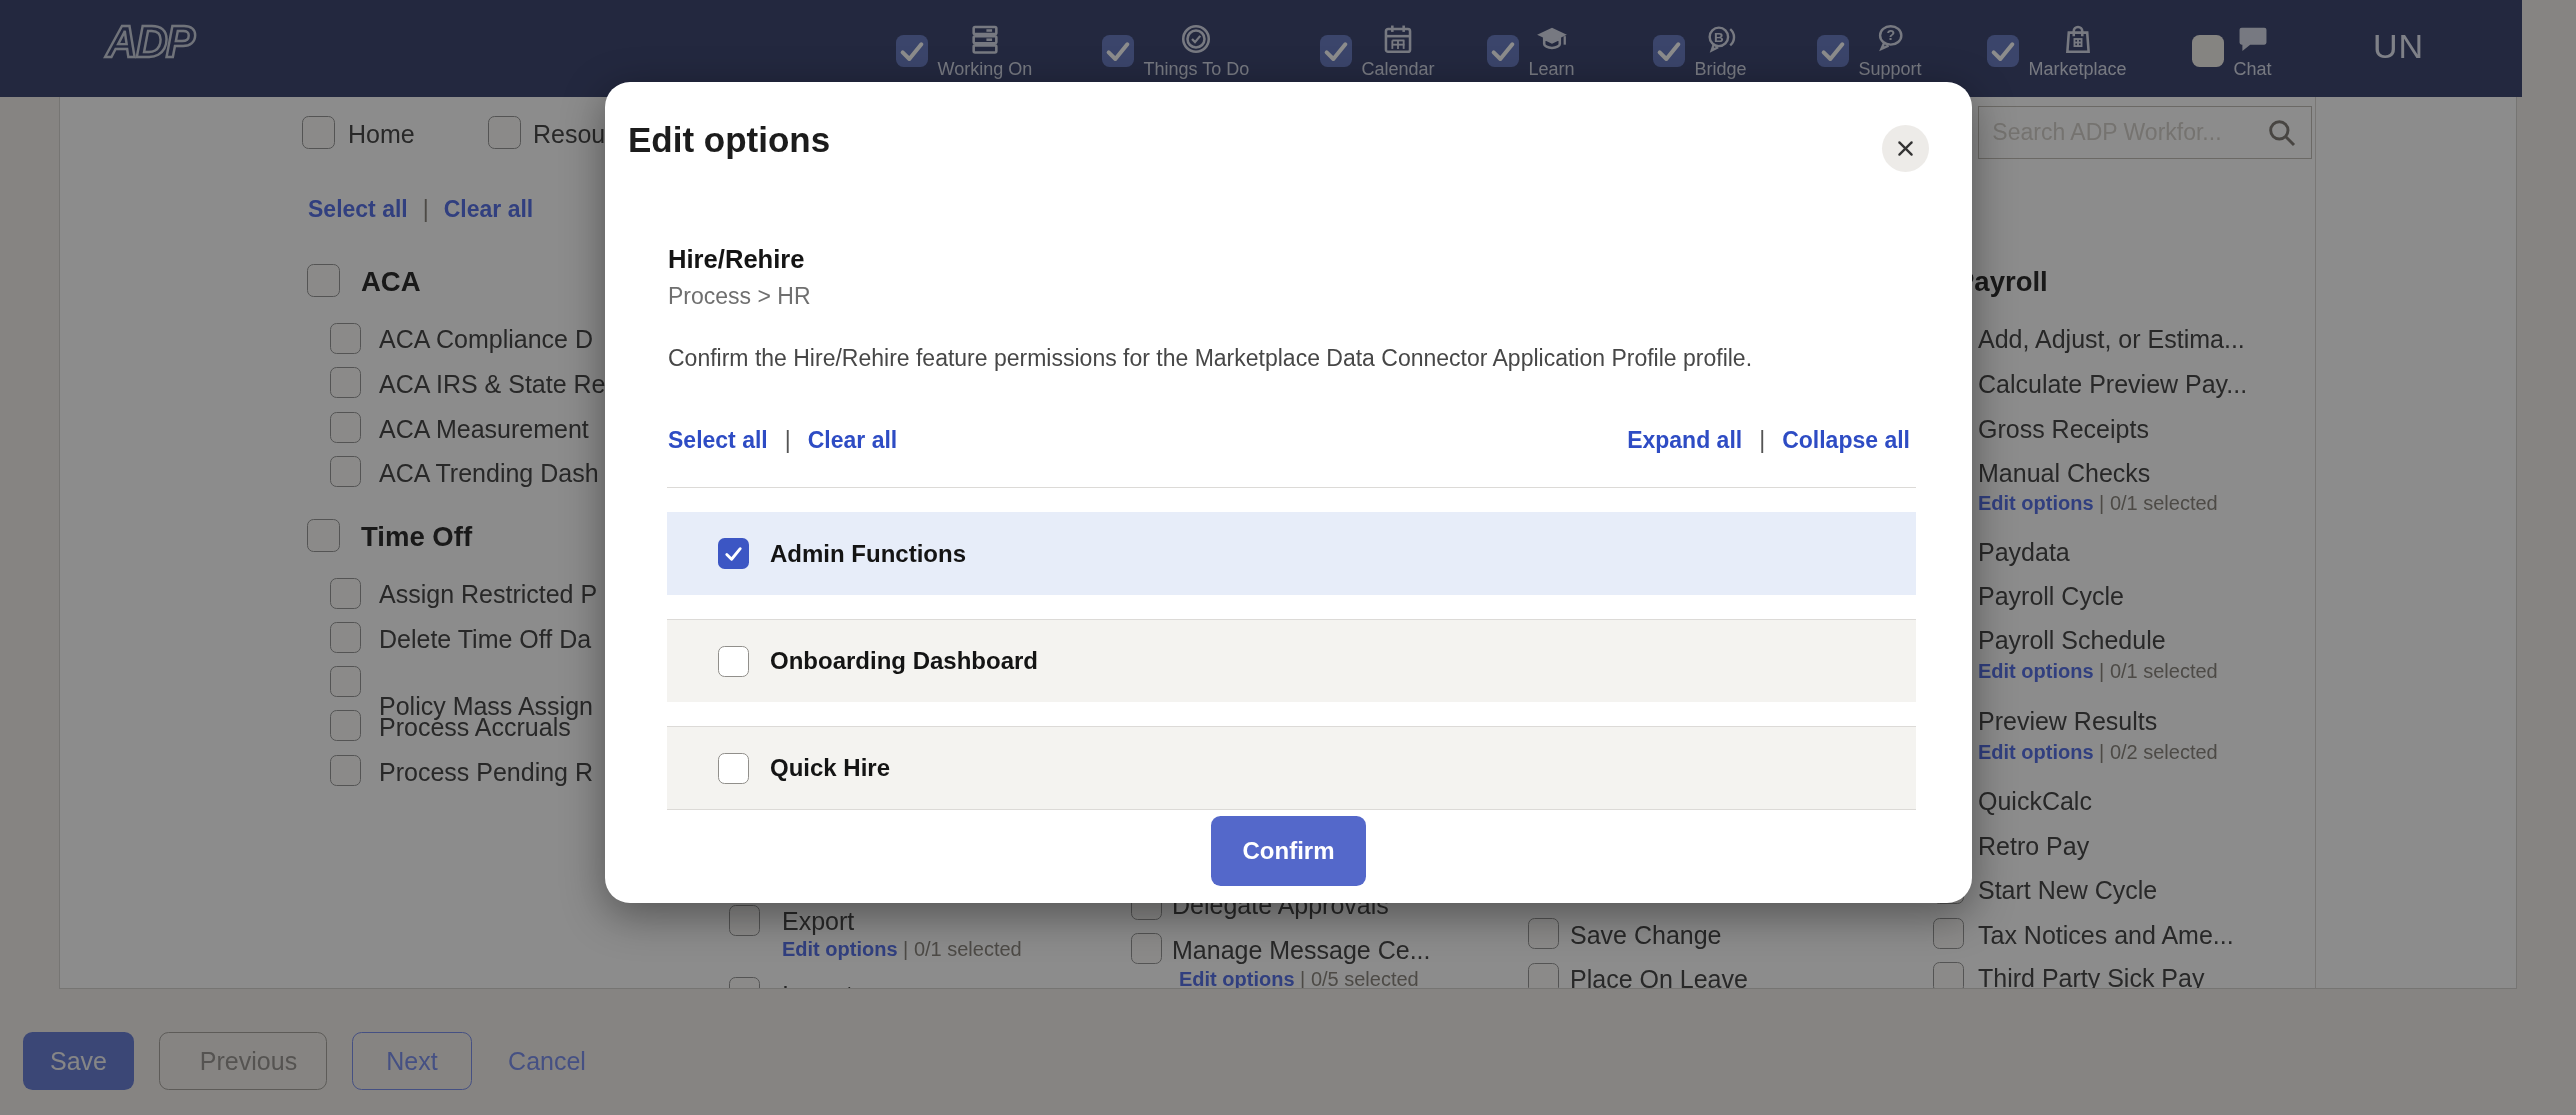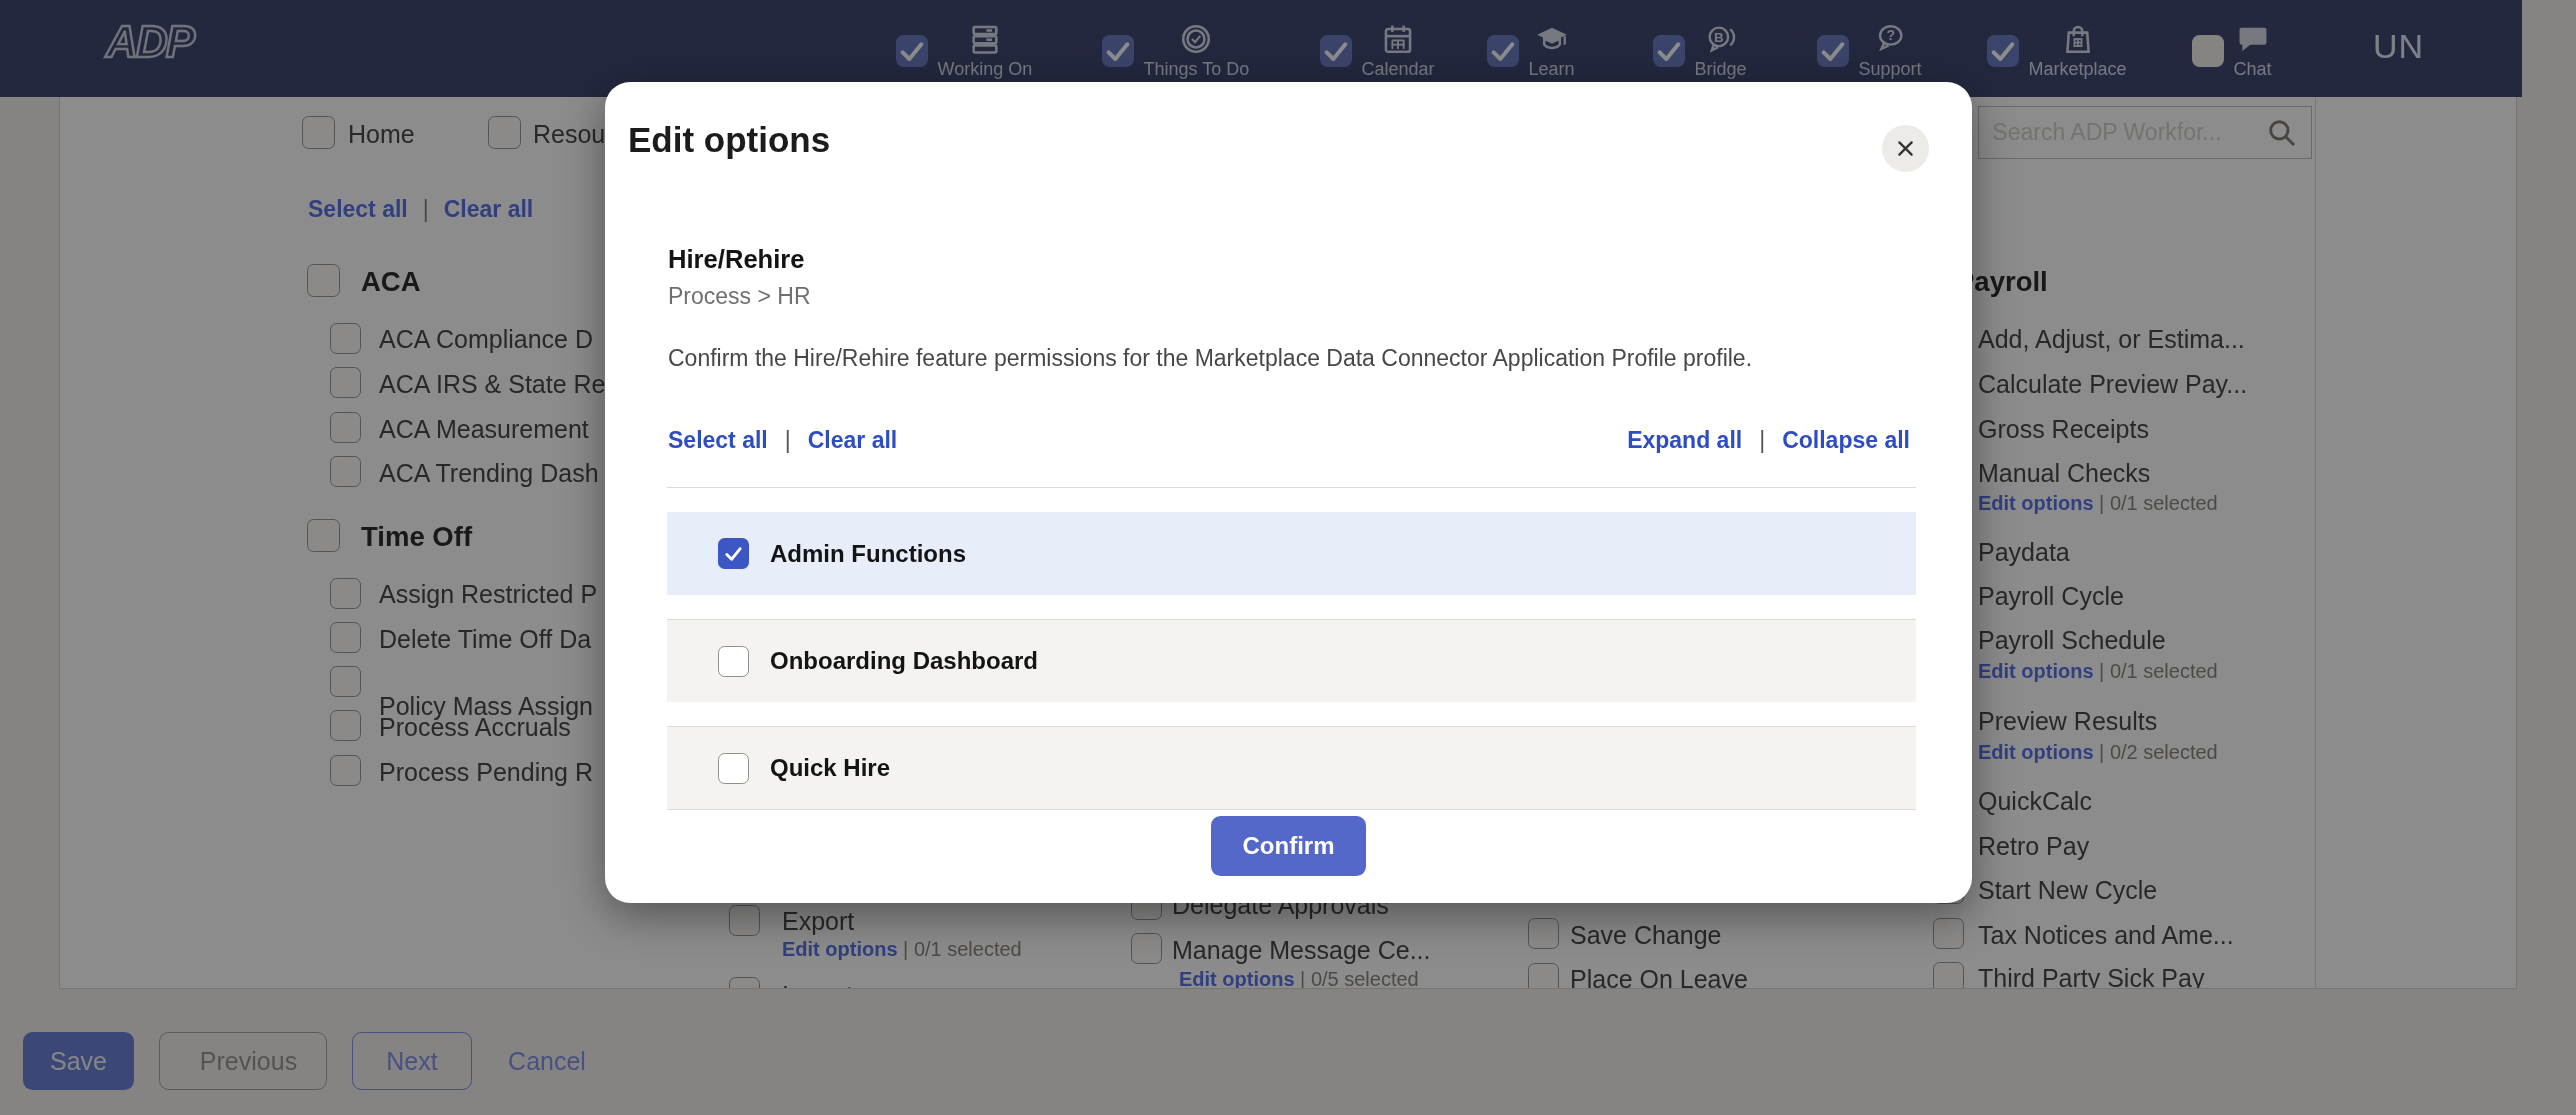--- a/index.html
+++ b/index.html
@@ -69,21 +69,21 @@
   .mlink { color:#2e4cc4; font-weight:700; cursor:pointer; }
   .mpipe { color:#555; }
   .opt-rows { position:absolute; left:62px; top:405px; width:1249px; border-top:0.9px solid #dcdad7; border-bottom:0.9px solid #dcdad7; }
   .opt-row { height:83px; display:flex; align-items:center; padding-left:51px; gap:21px; background:#f4f3f0; border-top:0.9px solid #dcdad7;margin-top:24px; }
   .opt-row:first-child { border-top:none; }
   .opt-row.highlight { background:#e7edf9; }
   .mcb { width:31px; height:31px; border-radius:6.6px; flex:0 0 auto; display:flex; align-items:center; justify-content:center; }
   .mcb.unchecked { background:#fff; border:1.9px solid #918f8b; }
   .mcb.checked { background:#3c56c4; }
   .opt-label { font-size:24px; font-weight:bold; color:#141414; }
-  .confirm-btn { position:absolute; left:606px; top:734px; width:155px; height:60px; background:#5468ca; color:#ffffff;
+  .confirm-btn { position:absolute; left:606px; top:734px; width:155px; height:70px; background:#5468ca; color:#ffffff;
                  font-size:24px; font-weight:600; border:none; border-radius:9.5px; cursor:pointer; font-family:inherit; }
 </style>
 </head>
 <body>
 
 <div id="screen">
 
   <div class="navbar">
     <div class="adp-logo">ADP</div>
 

